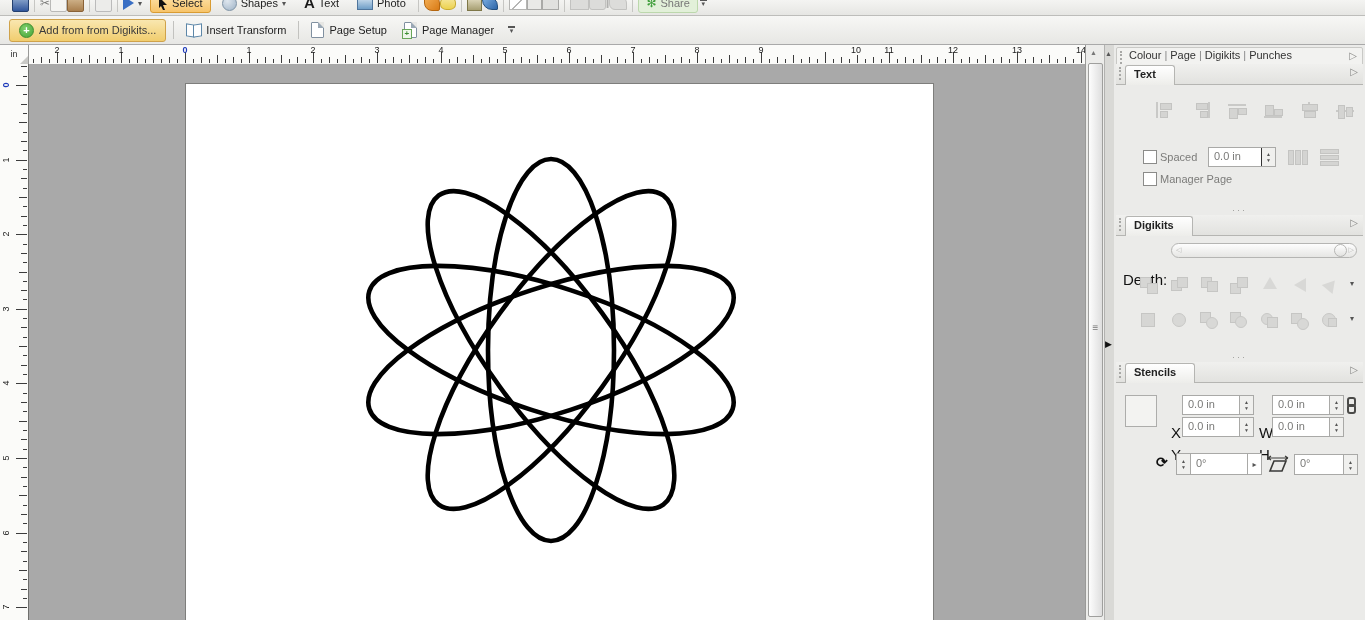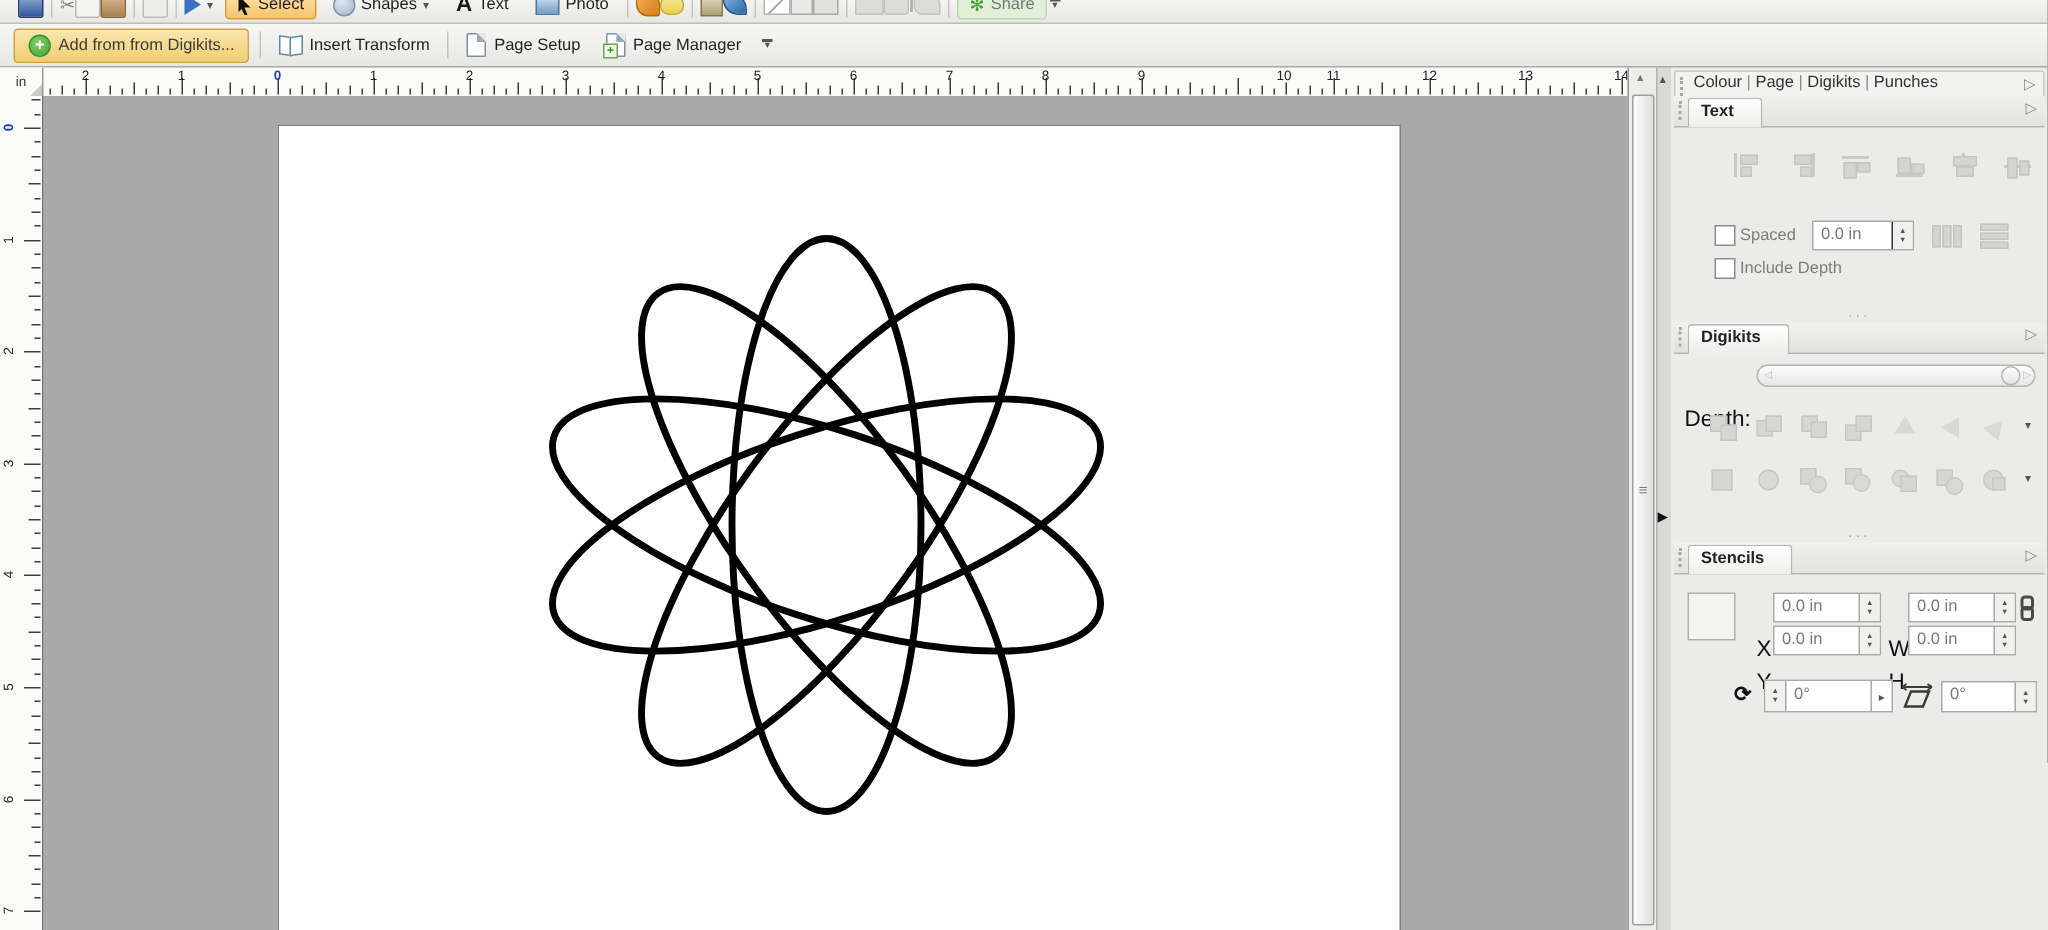--- a/index.html
+++ b/index.html
@@ -571,21 +571,21 @@
             <i style="left:9px;top:2px;width:4px;height:13px;"></i>
             <i style="left:16px;top:2px;width:4px;height:13px;"></i>
           </span>
         <span class="aicon" style="left:204px;top:103px;">
             <i style="left:2px;top:1px;width:17px;height:3px;"></i>
             <i style="left:2px;top:7px;width:17px;height:3px;"></i>
             <i style="left:2px;top:13px;width:17px;height:3px;"></i>
           </span>
 
         <span class="cb" style="left:29px;top:127px;"></span>
-        <span class="dislab" style="left:46px;top:128px;">Include Depth</span>
+        <span class="dislab" style="left:46px;top:128px;">Manager Page</span>
       </div>
 
       <span class="pdots" style="top:162px;">···</span>
 
       <div class="phead" style="top:170px;">
         <span class="grip-dots"></span>
         <span class="ptab">Digikits</span>
         <span class="parrow gly-parrow">▷</span>
       </div>
       <div style="position:absolute;left:0;top:196px;right:0;height:115px;">

